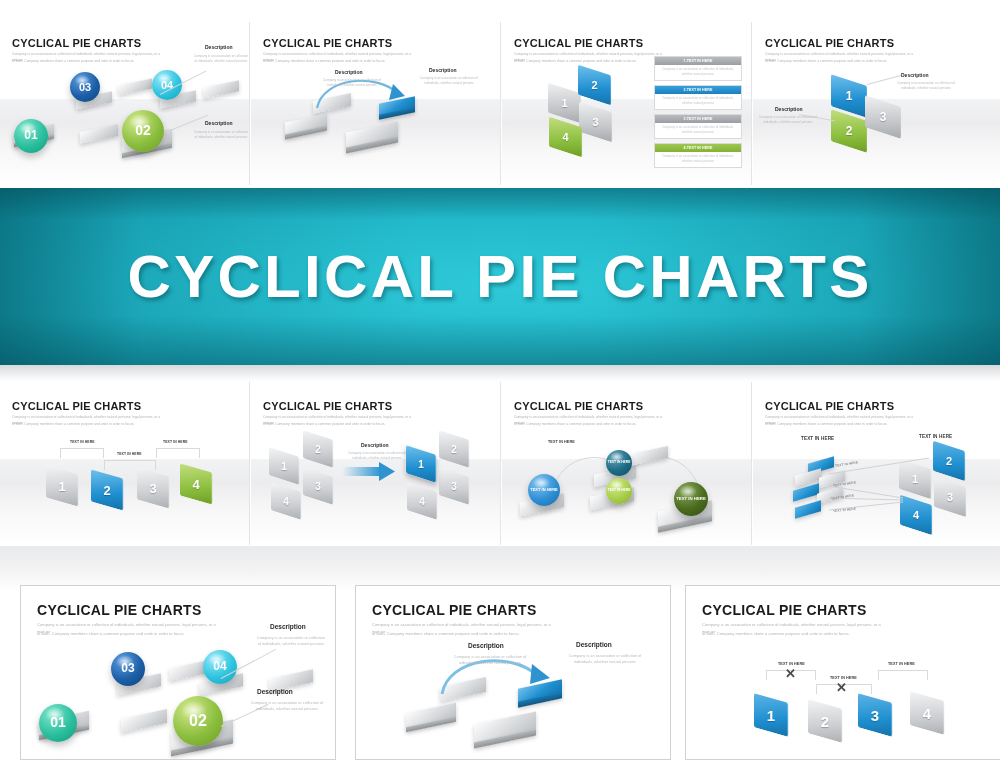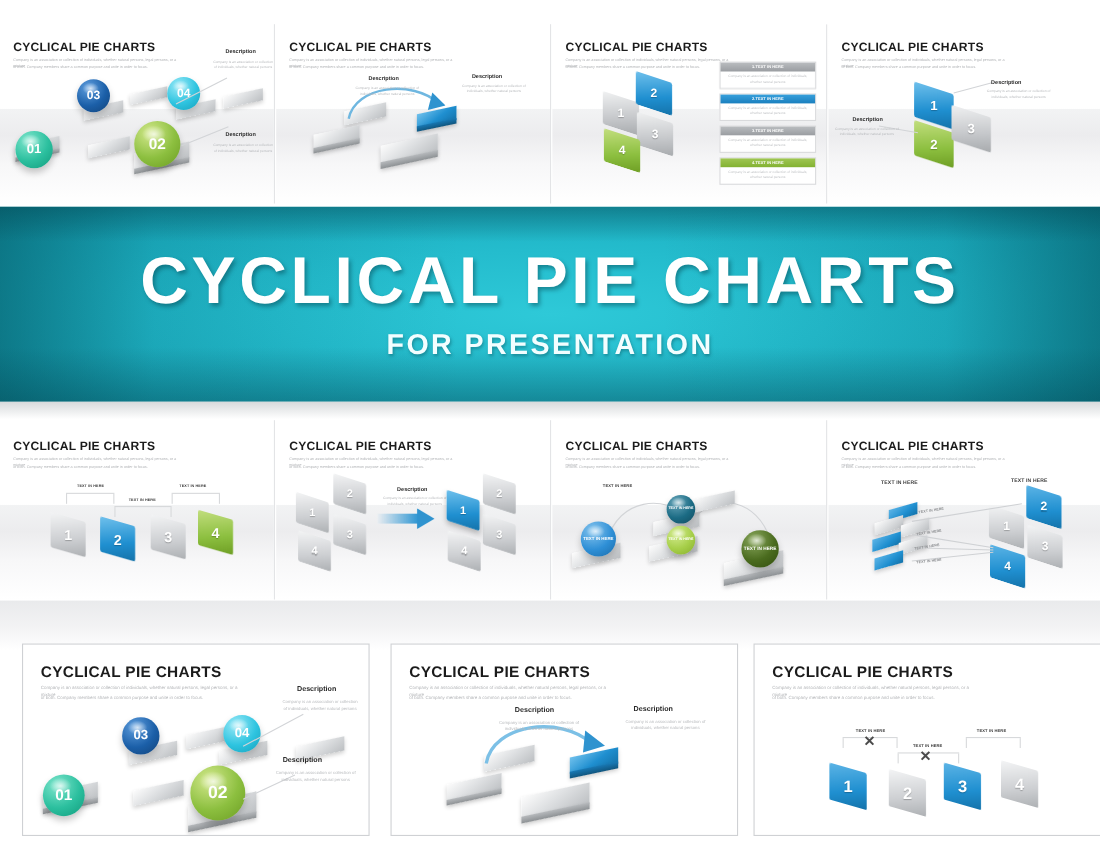--- a/index.html
+++ b/index.html
@@ -325,21 +325,20 @@
 
     <div class="desc-h" style="left:148px; top:50px; font-size:5px;">Description</div>
     <div class="desc-b" style="left:140px; top:59px; width:66px; font-size:3.1px;">Company is an association or collection of individuals, whether natural persons</div>
     <div class="desc-h" style="left:22px; top:84px; font-size:5px;">Description</div>
     <div class="desc-b" style="left:5px; top:93px; width:60px; font-size:3.1px;">Company is an association or collection of individuals, whether natural persons</div>
   </div>
 
   <div id="banner">
     <div id="banner-text">
       <div id="banner-title">CYCLICAL PIE CHARTS</div>
-      <div id="banner-sub">FOR PRESENTATION</div>
     </div>
   </div>
   <div class="banner-shadow top"></div>
 
   <div class="slide thumb r2" style="left:0px;">
     <div class="canvas"></div>
     <div class="slide-title" style="left:12px; top:18px; font-size:11px;">CYCLICAL PIE CHARTS</div>
     <div class="slide-body" style="left:12px; top:33px; width:160px; font-size:3.4px;">Company is an association or collection of individuals, whether natural persons, legal persons, or a mixture</div>
     <div class="slide-body" style="left:12px; top:40px; width:160px; font-size:3.4px;">of both. Company members share a common purpose and unite in order to focus.</div>
 

